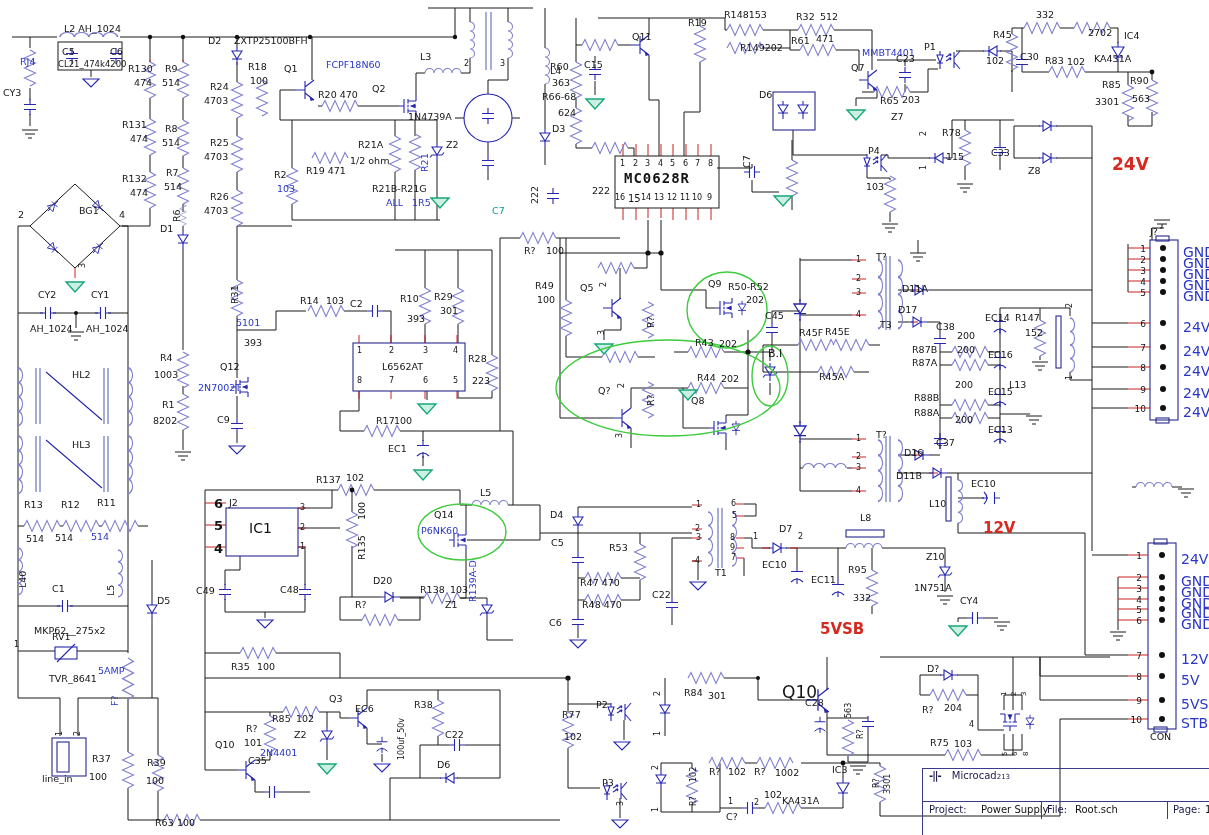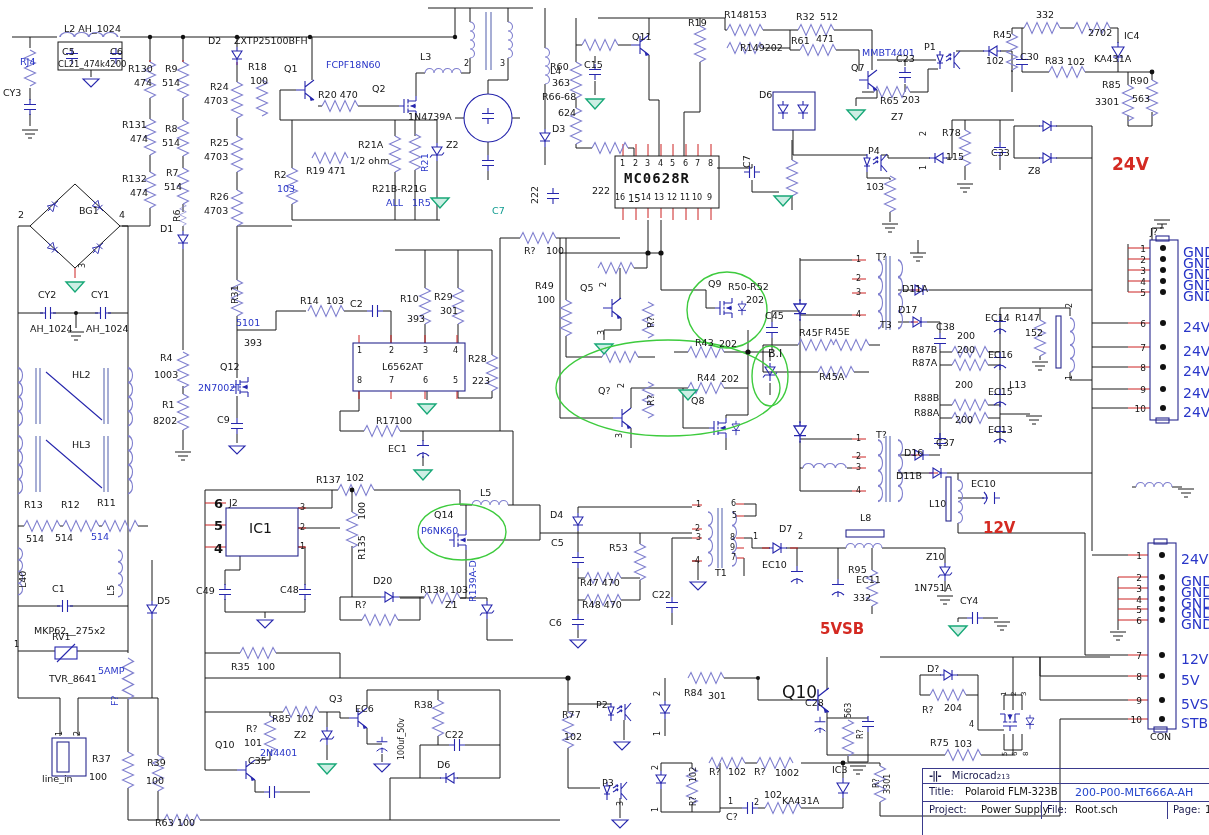--- a/index.html
+++ b/index.html
@@ -801,21 +801,21 @@
       <span class="lbl" style="left: 731px; top: 500px; font-size: 8px;">6</span>
       <span class="lbl" style="left: 732px; top: 512px; font-size: 8px;">5</span>
       <span class="lbl" style="left: 730px; top: 534px; font-size: 8px;">8</span>
       <span class="lbl" style="left: 730px; top: 544px; font-size: 8px;">9</span>
       <span class="lbl" style="left: 731px; top: 554px; font-size: 8px;">7</span>
       <span class="lbl" style="left: 715px; top: 568px;">T1</span>
       <span class="lbl" style="left: 779px; top: 524px;">D7</span>
       <span class="lbl" style="left: 753px; top: 533px; font-size: 8px;">1</span>
       <span class="lbl" style="left: 798px; top: 533px; font-size: 8px;">2</span>
       <span class="lbl" style="left: 762px; top: 560px;">EC10</span>
-      <span class="lbl" style="left: 811px; top: 575px; margin-left: 45px;">EC11</span>
+      <span class="lbl" style="left: 811px; top: 575px;">EC11</span>
       <span class="lbl" style="left: 848px; top: 565px;">R95</span>
       <span class="lbl" style="left: 853px; top: 593px;">332</span>
       <span class="lbl" style="left: 860px; top: 513px;">L8</span>
       <span class="lbl" style="left: 926px; top: 552px;">Z10</span>
       <span class="lbl" style="left: 914px; top: 583px;">1N751A</span>
       <span class="lbl" style="left: 960px; top: 596px;">CY4</span>
       <span class="lbl fr bold" style="left: 820px; top: 622px; font-size: 15px;">5VSB</span>
       <span class="lbl" style="left: 927px; top: 664px;">D?</span>
       <span class="lbl" style="left: 922px; top: 705px;">R?</span>
       <span class="lbl" style="left: 944px; top: 703px;">204</span>
@@ -938,25 +938,20 @@
       <span class="pin-net" style="left: 1181px; top: 696px;">5VSB</span>
       <span class="pin-num" style="left: 1122px; top: 715px;">10</span>
       <span class="pin-net" style="left: 1181px; top: 715px;">STB</span>
     </div>
 
 <div id="tblock">
   <div class="cell" style="left:6px;top:1px;">
     <span class="logo-glyph">-||-</span>
     <span style="margin-left:8px;">Microcad</span><span style="font-size:7px;">213</span>
   </div>
-  <div class="row" style="top:14px;height:18px;">
-    <span class="cell" style="left:6px;">Title:</span>
-    <span class="cell" style="left:42px;color:#111;">Polaroid FLM-323B</span>
-    <span class="cell pn" style="left:152px;">200-P00-MLT666A-AH</span>
-  </div>
   <div class="row" style="top:32px;height:18px;">
     <span class="cell" style="left:6px;">Project:</span>
     <span class="cell" style="left:58px;color:#111;">Power Supply</span>
     <span class="vline" style="left:118px;"></span>
     <span class="cell" style="left:124px;">File:</span>
     <span class="cell" style="left:152px;color:#111;">Root.sch</span>
     <span class="vline" style="left:244px;"></span>
     <span class="cell" style="left:250px;">Page:</span>
     <span class="cell" style="left:282px;color:#111;">1/</span>
   </div>

